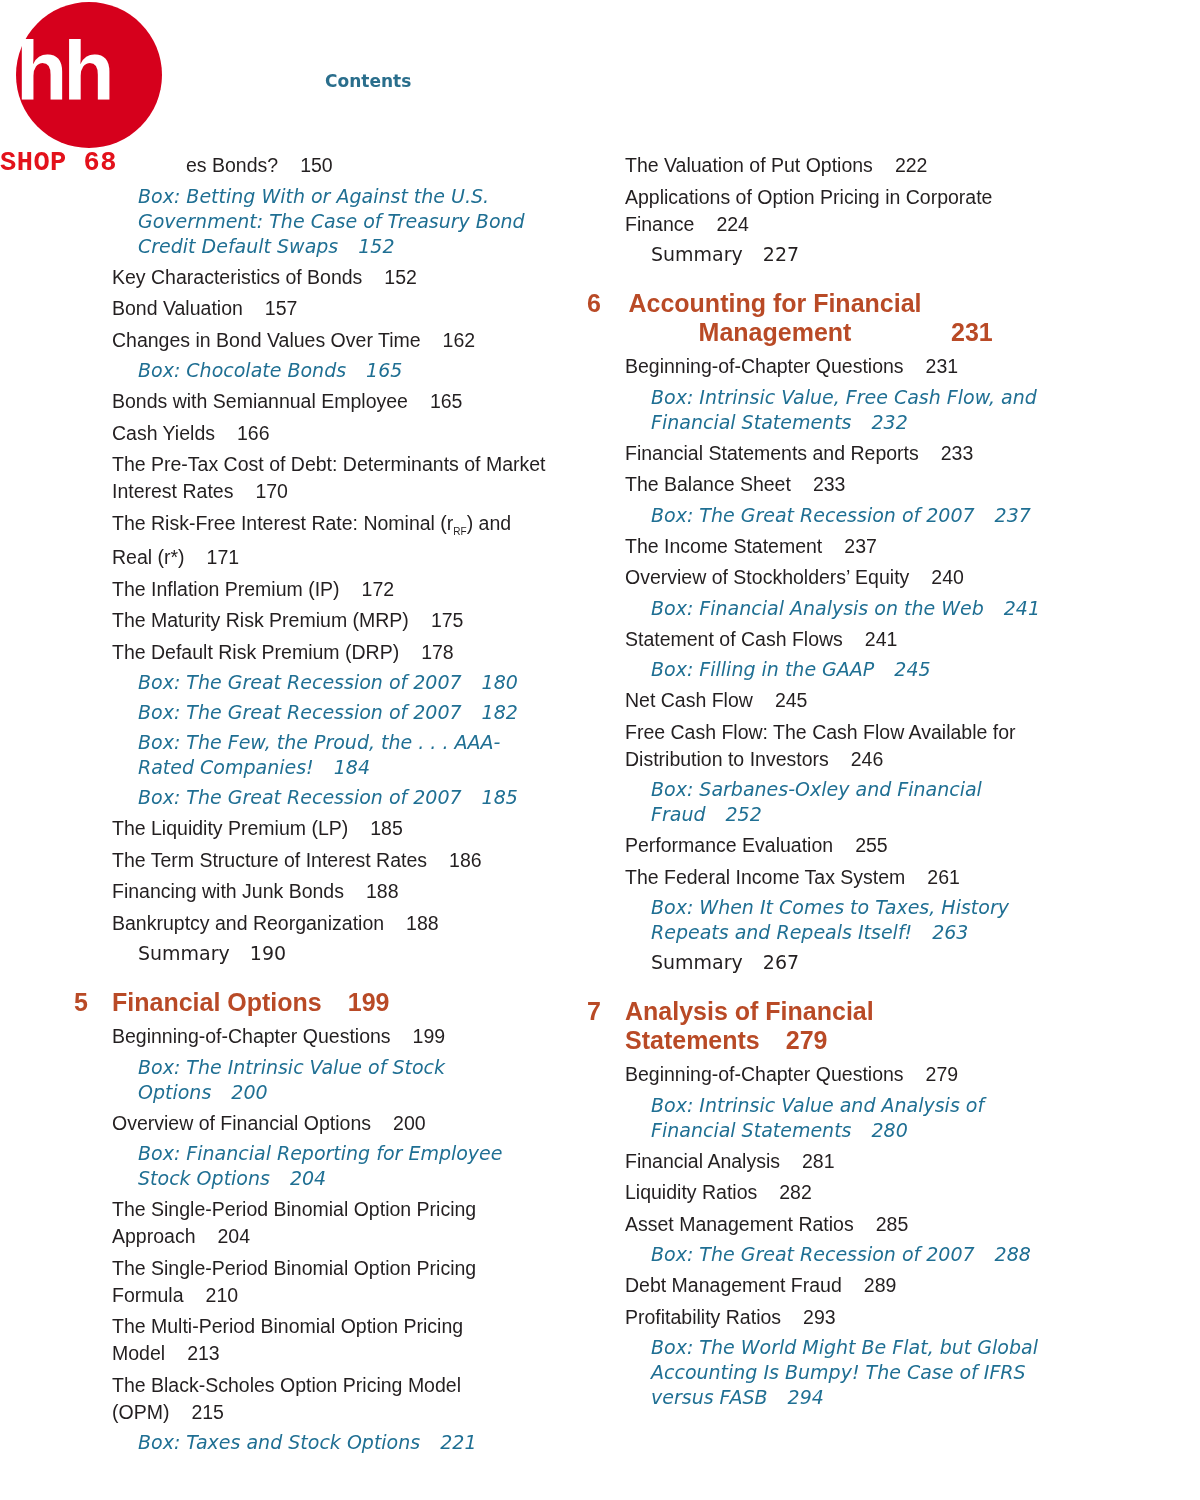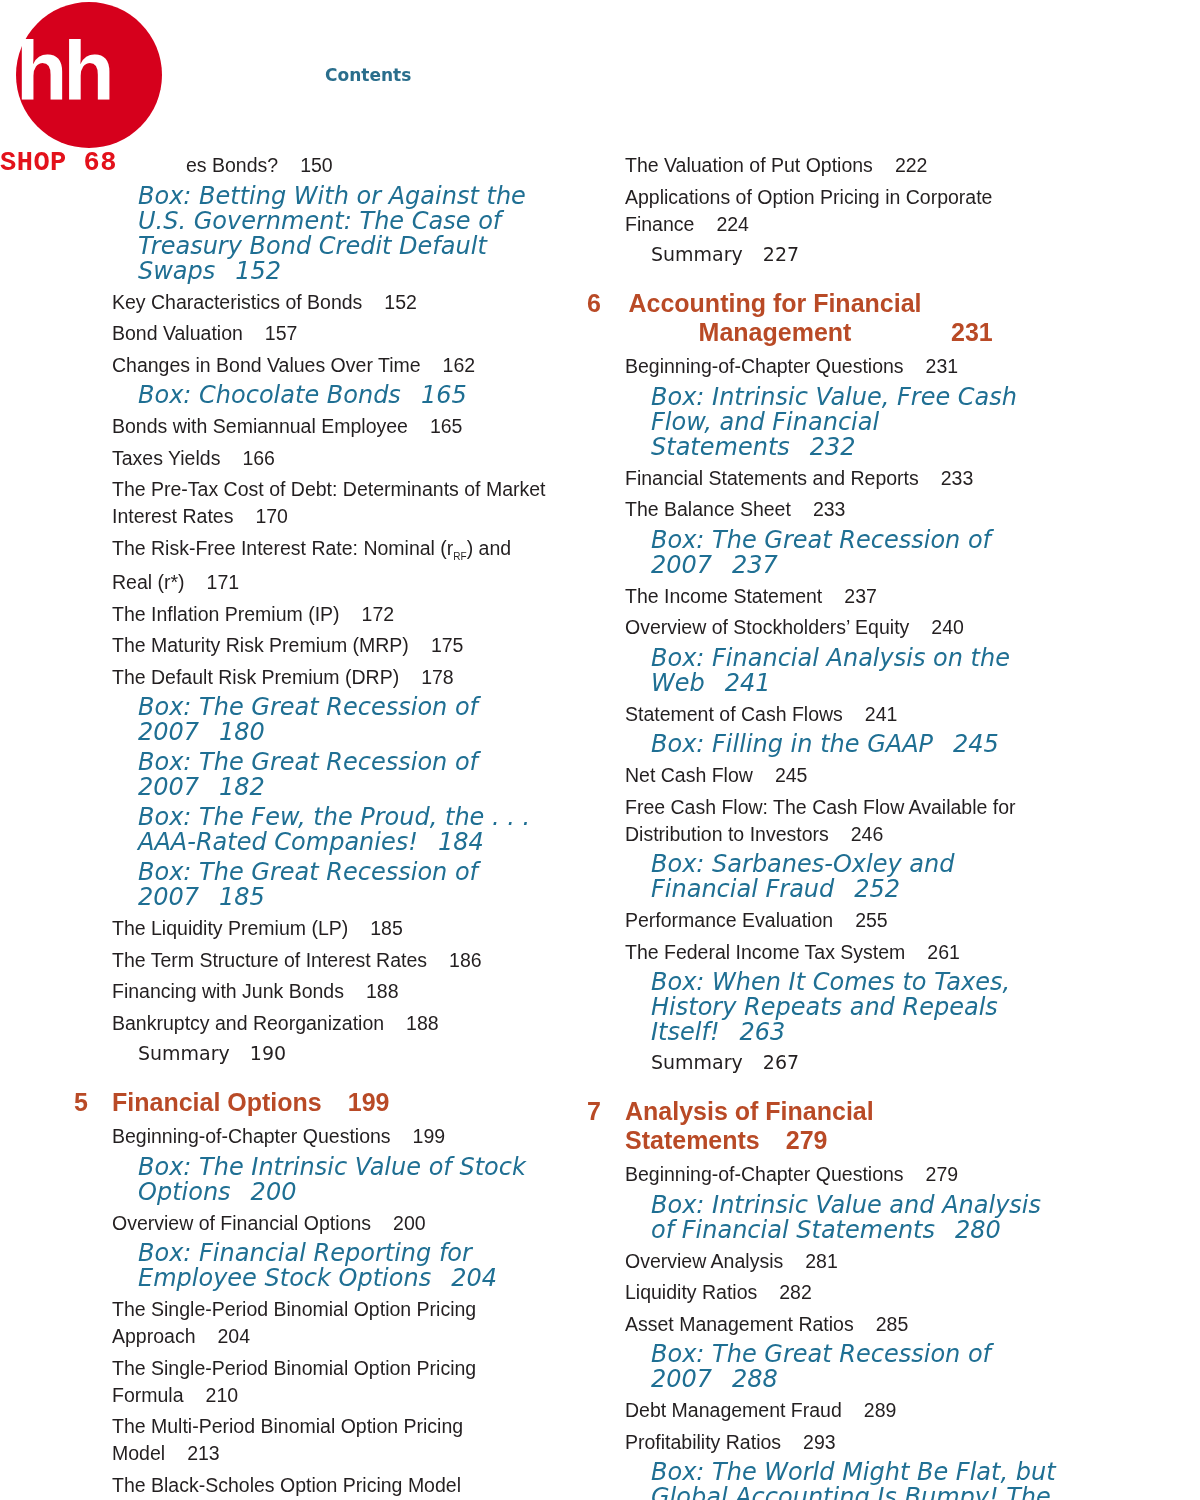--- a/index.html
+++ b/index.html
@@ -17,35 +17,35 @@
     color: #ffffff; font-family: "Liberation Sans", sans-serif; font-weight: bold;
     font-size: 84px; letter-spacing: -4px; line-height: 1; margin-top: -8px;
   }
   .shop {
     position: absolute; left: 0px; top: 150px; color: #e3111b;
     font-family: Liberation Mono, monospace; font-weight: bold; font-size: 27px;
     letter-spacing: 0.5px; line-height: 1; background: #fff; padding-right: 2px;
     z-index: 2;
   }
   .running-head {
-    position: absolute; left: 325px; top: 65px; color: #2a6e8c;
+    position: absolute; left: 325px; top: 71px; color: #2a6e8c;
     font-family: "DejaVu Sans", sans-serif; font-weight: bold; font-size: 17px;
   }
   .col { position: absolute; top: 152px; }
   .col-left { left: 72px; width: 480px; }
   .col-right { left: 585px; width: 480px; }
 
   .entry {
     font-family: "Liberation Sans", sans-serif; font-size: 19.5px;
     line-height: 27px; margin: 0 0 4.5px 0; padding-left: 40px;
     transform-origin: left; color: #231f20;
   }
   .entry .pg { margin-left: 22px; }
   .box {
-    font-family: "DejaVu Sans", sans-serif; font-style: italic; font-size: 24px;
+    font-family: "DejaVu Sans", sans-serif; font-style: italic; font-size: 19px;
     line-height: 25px; color: #1f6f93; padding-left: 66px; margin: 1px 0 5px 0;
   }
   .box .pg { margin-left: 20px; }
   .summary {
     font-family: "DejaVu Sans", sans-serif; font-size: 19px; line-height: 25px;
     padding-left: 66px; margin: 0 0 4px 0; color: #231f20;
   }
   .summary .pg { margin-left: 20px; text-align: right; }
   .chapter {
     position: relative; font-family: "Liberation Sans", sans-serif; font-weight: bold;
@@ -70,21 +70,21 @@
   <div class="entry" style="padding-left:114px;">
     <span>es Bonds?</span><span class="pg">150</span>
   </div>
   <div>
       <div class="box"><span>Box: Betting With or Against the U.S. Government: The Case of Treasury Bond Credit Default Swaps</span><span class="pg">152</span></div>
       <div class="entry"><span>Key Characteristics of Bonds</span><span class="pg">152</span></div>
       <div class="entry"><span>Bond Valuation</span><span class="pg">157</span></div>
       <div class="entry"><span>Changes in Bond Values Over Time</span><span class="pg">162</span></div>
       <div class="box"><span>Box: Chocolate Bonds</span><span class="pg">165</span></div>
       <div class="entry"><span>Bonds with Semiannual Employee</span><span class="pg">165</span></div>
-      <div class="entry"><span>Taxes Yields</span><span class="pg">166</span></div>
+      <div class="entry"><span>Cash Yields</span><span class="pg">166</span></div>
       <div class="entry"><span>The Pre-Tax Cost of Debt: Determinants of Market Interest Rates</span><span class="pg">170</span></div>
     </div>
   <div class="entry">
     <span>The Risk-Free Interest Rate: Nominal (r</span><sub>RF</sub><span>) and Real (r*)</span><span class="pg">171</span>
   </div>
   <div>
       <div class="entry"><span>The Inflation Premium (IP)</span><span class="pg">172</span></div>
       <div class="entry"><span>The Maturity Risk Premium (MRP)</span><span class="pg">175</span></div>
       <div class="entry"><span>The Default Risk Premium (DRP)</span><span class="pg">178</span></div>
       <div class="box"><span>Box: The Great Recession of 2007</span><span class="pg">180</span></div>
@@ -146,21 +146,21 @@
       <div class="summary"><span>Summary</span><span class="pg">267</span></div>
     </div>
 
   <div class="chapter">
     <span class="num">7</span>
     <span>Analysis of Financial Statements</span><span class="pg">279</span>
   </div>
   <div>
       <div class="entry"><span>Beginning-of-Chapter Questions</span><span class="pg">279</span></div>
       <div class="box"><span>Box: Intrinsic Value and Analysis of Financial Statements</span><span class="pg">280</span></div>
-      <div class="entry"><span>Overview Analysis</span><span class="pg">281</span></div>
+      <div class="entry"><span>Financial Analysis</span><span class="pg">281</span></div>
       <div class="entry"><span>Liquidity Ratios</span><span class="pg">282</span></div>
       <div class="entry"><span>Asset Management Ratios</span><span class="pg">285</span></div>
       <div class="box"><span>Box: The Great Recession of 2007</span><span class="pg">288</span></div>
       <div class="entry"><span>Debt Management Fraud</span><span class="pg">289</span></div>
       <div class="entry"><span>Profitability Ratios</span><span class="pg">293</span></div>
       <div class="box"><span>Box: The World Might Be Flat, but Global Accounting Is Bumpy! The Case of IFRS versus FASB</span><span class="pg">294</span></div>
     </div>
 </div>
 
 </body></html>

